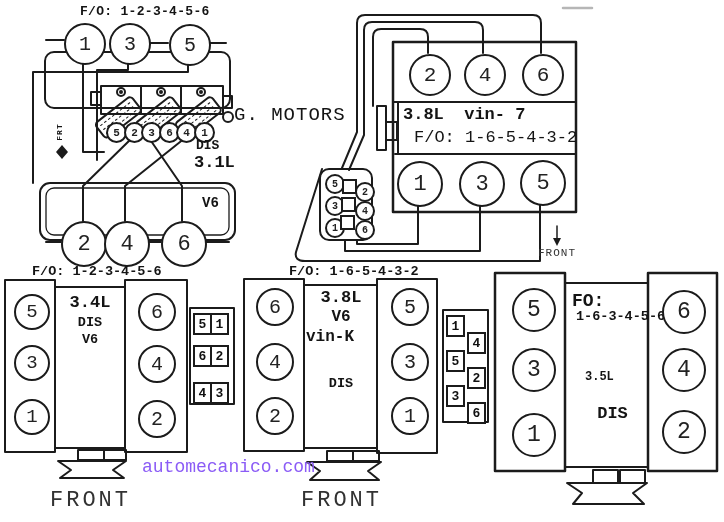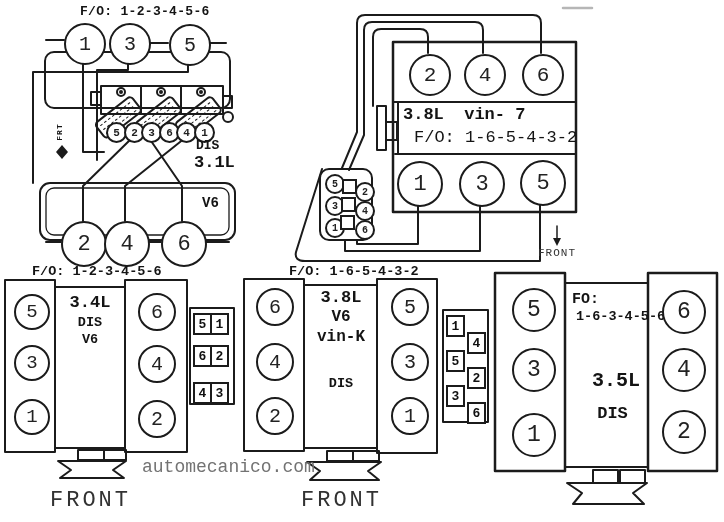--- a/index.html
+++ b/index.html
@@ -132,20 +132,21 @@
 
 <div class="lbl b" style="left:196px;top:139px;font-size:13px;">DIS</div>
 <div class="lbl b" style="left:194px;top:154px;font-size:17px;">3.1L</div>
 <div class="lbl b" style="left:202px;top:196px;font-size:14px;">V6</div>
 <div class="lbl b vert" style="left:51px;top:128px;font-size:8px;letter-spacing:1px;">FRT</div>
 
 <div class="circle" style="left:61px;top:221px;width:42px;height:42px;font-size:22px;">2</div>
 <div class="circle" style="left:104px;top:221px;width:42px;height:42px;font-size:22px;">4</div>
 <div class="circle" style="left:161px;top:221px;width:42px;height:42px;font-size:22px;">6</div>
 
+<div class="lbl" style="left:234px;top:106px;font-size:19px;letter-spacing:1px;">G. MOTORS</div>
 
 <div class="circle" style="left:409px;top:54px;width:38px;height:38px;font-size:21px;">2</div>
 <div class="circle" style="left:464px;top:54px;width:38px;height:38px;font-size:21px;">4</div>
 <div class="circle" style="left:522px;top:54px;width:38px;height:38px;font-size:21px;">6</div>
 
 <div class="lbl b" style="left:403px;top:106px;font-size:17px;">3.8L  vin- 7</div>
 <div class="lbl" style="left:414px;top:129px;font-size:17px;">F/O: 1-6-5-4-3-2</div>
 
 <div class="circle" style="left:397px;top:161px;width:42px;height:42px;font-size:22px;">1</div>
 <div class="circle" style="left:459px;top:161px;width:42px;height:42px;font-size:22px;">3</div>
@@ -180,39 +181,39 @@
 <div class="cbox" style="left:193px;top:382px;">4</div>
 <div class="cbox" style="left:210px;top:382px;">3</div>
 <div class="lbl front-big" style="left:50px;top:490px;font-size:22px;">FRONT</div>
 
 <div class="lbl b" style="left:289px;top:265px;font-size:13.5px;">F/O: 1-6-5-4-3-2</div>
 <div class="circle" style="left:256px;top:288px;width:34px;height:34px;font-size:20px;">6</div>
 <div class="circle" style="left:256px;top:343px;width:34px;height:34px;font-size:20px;">4</div>
 <div class="circle" style="left:256px;top:397px;width:34px;height:34px;font-size:20px;">2</div>
 <div class="lbl b" style="left:306px;top:289px;width:70px;text-align:center;font-size:17px;">3.8L</div>
 <div class="lbl b" style="left:306px;top:309px;width:70px;text-align:center;font-size:16px;">V6</div>
-<div class="lbl b" style="left:306px;top:329px;width:70px;text-align:center;font-size:16px;">vin-K</div>
+<div class="lbl b" style="left:306px;top:329px;width:70px;font-size:16px;">vin-K</div>
 <div class="lbl b" style="left:306px;top:377px;width:70px;text-align:center;font-size:13.5px;">DIS</div>
 <div class="circle" style="left:391px;top:288px;width:34px;height:34px;font-size:20px;">5</div>
 <div class="circle" style="left:391px;top:343px;width:34px;height:34px;font-size:20px;">3</div>
 <div class="circle" style="left:391px;top:397px;width:34px;height:34px;font-size:20px;">1</div>
 <div class="cbox" style="left:446px;top:315px;">1</div>
 <div class="cbox" style="left:467px;top:332px;">4</div>
 <div class="cbox" style="left:446px;top:350px;">5</div>
 <div class="cbox" style="left:467px;top:367px;">2</div>
 <div class="cbox" style="left:446px;top:385px;">3</div>
 <div class="cbox" style="left:467px;top:402px;">6</div>
 <div class="lbl front-big" style="left:301px;top:490px;font-size:22px;">FRONT</div>
 
-<div class="lbl" style="left:142px;top:458px;font-size:18px;color:#737373;">automecanico.com</div>
+<div class="lbl" style="left:142px;top:458px;font-size:18px;color:#8b5cf6;">automecanico.com</div>
 
 <div class="circle" style="left:512px;top:288px;width:40px;height:40px;font-size:23px;">5</div>
 <div class="circle" style="left:512px;top:348px;width:40px;height:40px;font-size:23px;">3</div>
 <div class="circle" style="left:512px;top:413px;width:40px;height:40px;font-size:23px;">1</div>
-<div class="lbl b" style="left:572px;top:292px;font-size:15px;">FO:</div>
+<div class="lbl b" style="left:572px;top:292px;font-size:18px;">FO:</div>
 <div class="lbl b" style="left:576px;top:310px;font-size:13.5px;">1-6-3-4-5-6</div>
-<div class="lbl b" style="left:585px;top:371px;width:55px;text-align:right;font-size:20px;">3.5L</div>
+<div class="lbl b" style="left:585px;top:371px;width:55px;text-align:left;font-size:12px;">3.5L</div>
 <div class="lbl b" style="left:585px;top:405px;width:55px;text-align:center;font-size:17px;">DIS</div>
 <div class="circle" style="left:662px;top:290px;width:40px;height:40px;font-size:23px;">6</div>
 <div class="circle" style="left:662px;top:348px;width:40px;height:40px;font-size:23px;">4</div>
 <div class="circle" style="left:662px;top:410px;width:40px;height:40px;font-size:23px;">2</div>
 
 </div>
 
 </body></html>

